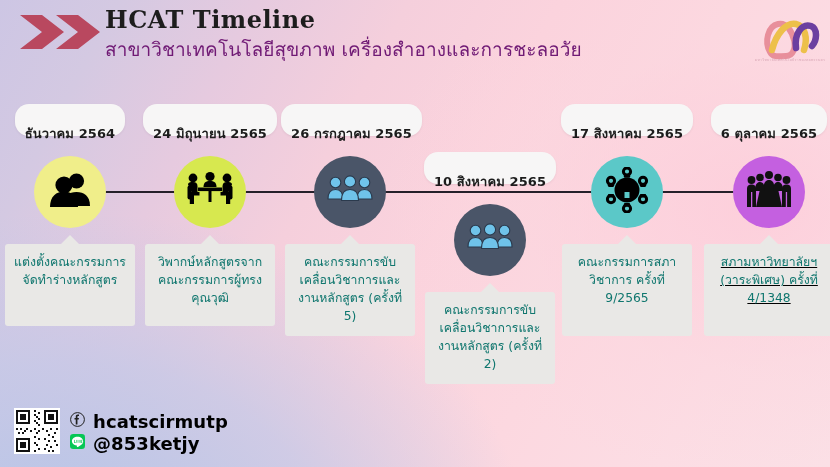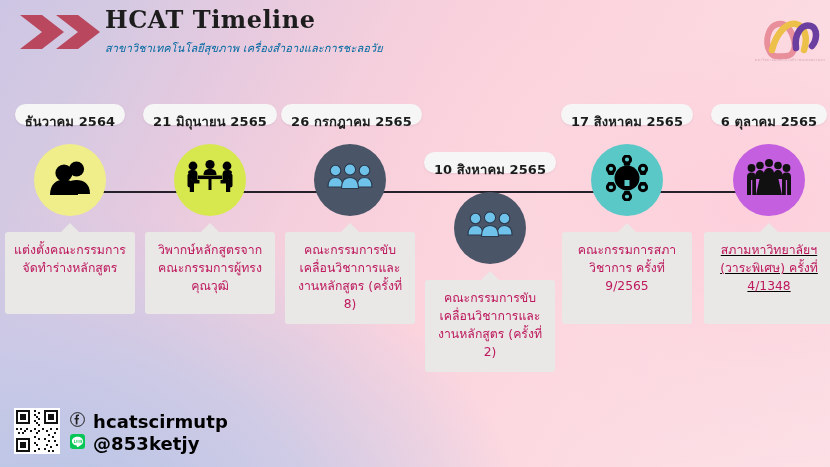--- a/index.html
+++ b/index.html
@@ -38,26 +38,25 @@
   .title-block { position:absolute; left:105px; top:6px; }
   .title {
     font-family:"DejaVu Serif","Liberation Serif",serif;
     font-weight:bold;
     font-size:24px;
     letter-spacing:.5px;
     color:#1d1d1d;
     line-height:28px;
   }
   .subtitle {
-    font-size:11px;
-    color:#0369a1;
+    font-size:19px;
+    color:#701a75;
     line-height:20px;
     margin-top:5px;
     letter-spacing:.1px;
-    font-style:italic;
   }
   .logo { position:absolute; right:8px; top:8px; width:62px; height:62px; }
   .logo-caption {
     position:absolute; right:4px; top:58px; width:72px;
     font-size:3.6px; color:#d8a7b6; text-align:center; letter-spacing:.2px;
     line-height:4.6px;
   }
 
   
   .timeline { position:absolute; left:0; top:104px; width:830px; height:250px; }
@@ -70,21 +69,21 @@
     position:relative;
     margin:0 auto;
     background:#f7f6f6;
     border-radius:14px;
     height:21px;
     line-height:27px;
     text-align:right;
     font-size:13px;
     font-weight:bold;
     color:#1c1c1c;
-    padding:4px 10px;
+    padding:16px 10px;
     display:inline-block;
     box-shadow:0 1px 2px rgba(120,100,120,.12);
     white-space:nowrap;
     letter-spacing:.1px;
   }
   .date-wrap { text-align:center; }
   .circle {
     position:relative;
     width:72px; height:72px;
     border-radius:50%;
@@ -98,21 +97,21 @@
     border-bottom:9px solid #e9e8e6;
   }
   .caption {
     background:#e9e8e6;
     border-radius:3px;
     min-height:82px;
     padding:9px 5px 8px;
     text-align:center;
     font-size:12.3px;
     line-height:18px;
-    color:#be185d;
+    color:#0f766e;
     margin:0 4px;
   }
   .caption.tall { min-height:92px; }
 
   
   .footer { position:absolute; left:14px; bottom:11px; width:300px; height:48px; }
   .qr { position:absolute; left:0; top:0; width:46px; height:46px; }
   .social-row { position:absolute; left:56px; display:flex; align-items:center; gap:8px; }
   .social-row.fb { top:3px; }
   .social-row.line { top:25px; }
@@ -164,21 +163,21 @@
           <path d="M2 35 C2 24 8.5 19.5 16 19.5 C23.5 19.5 30 24 30 35 Z" fill="#000"></path>
         </svg>
       </span>
     </div>
     <div class="notch"></div>
     <div class="caption">แต่งตั้งคณะกรรมการจัดทำร่างหลักสูตร</div>
   </div>
 
   <div class="col" style="left:141px;">
     <div class="date-wrap">
-      <span class="date-pill">21 มิถุนายน 2565</span>
+      <span class="date-pill">24 มิถุนายน 2565</span>
     </div>
     <div class="circle" style="background:#d7e84f;">
       <span>
         <svg width="50" height="40" viewBox="0 0 50 40">
 
           <circle cx="25" cy="6.5" r="4.6" fill="#000"></circle>
           <path d="M18.5 17 C18.5 12.5 21 11 25 11 C29 11 31.5 12.5 31.5 17 Z" fill="#000"></path>
 
           <rect x="13" y="17.5" width="24" height="3.6" fill="#000"></rect>
           <rect x="23.5" y="21" width="3" height="11" fill="#000"></rect>
@@ -211,21 +210,21 @@
             <path d="M1 24 C1 17 4 14.5 8.5 14.5 C13 14.5 16 17 16 24 Z"></path>
             <circle cx="37.5" cy="7.5" r="5.3"></circle>
             <path d="M30 24 C30 17 33 14.5 37.5 14.5 C42 14.5 45 17 45 24 Z"></path>
             <circle cx="23" cy="6.5" r="5.6"></circle>
             <path d="M14.5 25.5 C14.5 17.5 18 14.5 23 14.5 C28 14.5 31.5 17.5 31.5 25.5 Z"></path>
           </g>
         </svg>
       </span>
     </div>
     <div class="notch"></div>
-    <div class="caption tall">คณะกรรมการขับเคลื่อนวิชาการและงานหลักสูตร (ครั้งที่ 8)</div>
+    <div class="caption tall">คณะกรรมการขับเคลื่อนวิชาการและงานหลักสูตร (ครั้งที่ 5)</div>
   </div>
 
   <div class="col" style="left:421px;margin-top:48px;">
     <div class="date-wrap">
       <span class="date-pill">10 สิงหาคม 2565</span>
     </div>
     <div class="circle" style="background:#4a5568;">
       <span>
         <svg width="46" height="30" viewBox="0 0 46 30">
           <g fill="#6fc3ea" stroke="#2b3a4d" stroke-width="1.1">

